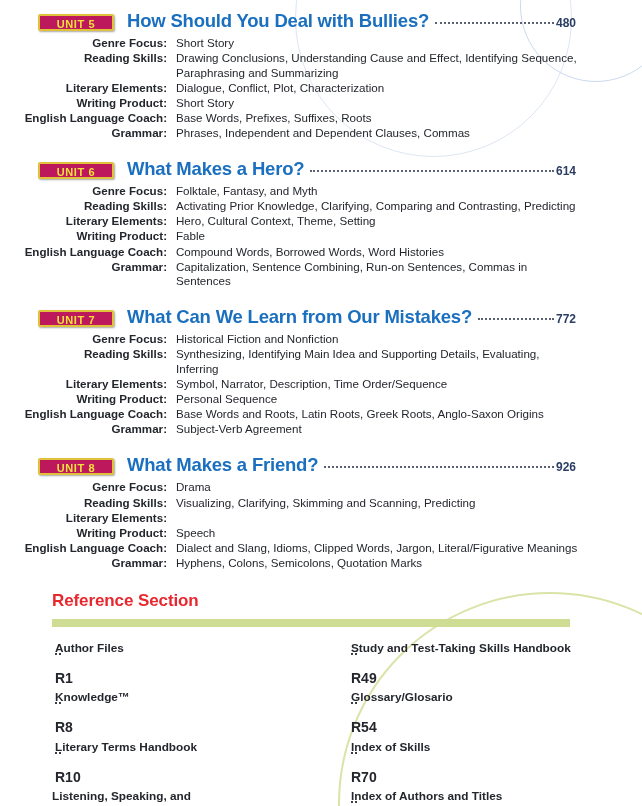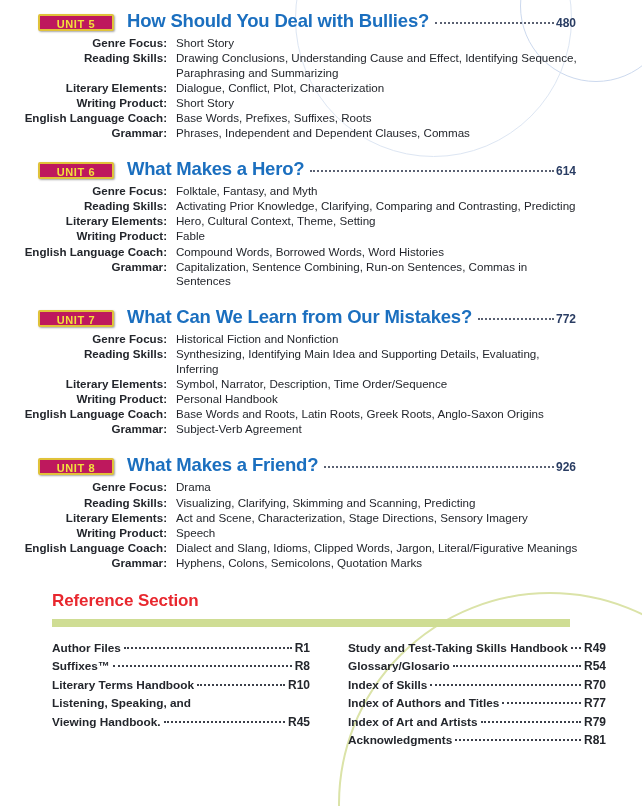--- a/index.html
+++ b/index.html
@@ -177,43 +177,45 @@
     flex: 0 0 258px;
   }
   .ref-col.right {
     margin-left: 38px;
   }
   .ref-item {
     display: flex;
     align-items: baseline;
     margin-bottom: 4.5px;
     min-height: 14px;
+    flex-direction: column;
   }
   .ref-label {
     color: #23262c;
     font-size: 11.8px;
     font-weight: bold;
     white-space: nowrap;
     font-family: "Liberation Sans", sans-serif;
   }
   .ref-leader {
     flex: 1 1 auto;
     margin: 0 3px;
     height: 1px;
     position: relative;
     top: -3px;
     border-bottom: 2px dotted #3b3f49;
     min-width: 6px;
   }
   .ref-page {
     color: #23262c;
-    font-size: 12px;
+    font-size: 14px;
     font-weight: bold;
     white-space: nowrap;
     font-family: "Liberation Sans", sans-serif;
+    margin-top: 12px;
   }
 </style>
 </head>
 <body>
 
 <div class="deco-layer">
   <div class="arc-top-mid"></div>
   <div class="arc-top-right"></div>
   <div class="arc-bottom-right"></div>
 </div>
@@ -311,21 +313,21 @@
       <div class="row">
         <div class="row-label">Reading Skills:</div>
         <div class="row-value">Synthesizing, Identifying Main Idea and Supporting Details, Evaluating, Inferring</div>
       </div>
       <div class="row">
         <div class="row-label">Literary Elements:</div>
         <div class="row-value">Symbol, Narrator, Description, Time Order/Sequence</div>
       </div>
       <div class="row">
         <div class="row-label">Writing Product:</div>
-        <div class="row-value">Personal Handbook</div>
+        <div class="row-value">Personal Sequence</div>
       </div>
       <div class="row">
         <div class="row-label">English Language Coach:</div>
         <div class="row-value">Base Words and Roots, Latin Roots, Greek Roots, Anglo-Saxon Origins</div>
       </div>
       <div class="row">
         <div class="row-label">Grammar:</div>
         <div class="row-value">Subject-Verb Agreement</div>
       </div>
     </div>
@@ -344,21 +346,20 @@
       <div class="row">
         <div class="row-label">Genre Focus:</div>
         <div class="row-value">Drama</div>
       </div>
       <div class="row">
         <div class="row-label">Reading Skills:</div>
         <div class="row-value">Visualizing, Clarifying, Skimming and Scanning, Predicting</div>
       </div>
       <div class="row">
         <div class="row-label">Literary Elements:</div>
-        <div class="row-value">Act and Scene, Characterization, Stage Directions, Sensory Imagery</div>
       </div>
       <div class="row">
         <div class="row-label">Writing Product:</div>
         <div class="row-value">Speech</div>
       </div>
       <div class="row">
         <div class="row-label">English Language Coach:</div>
         <div class="row-value">Dialect and Slang, Idioms, Clipped Words, Jargon, Literal/Figurative Meanings</div>
       </div>
       <div class="row">
@@ -373,21 +374,21 @@
     <div class="ref-bar"></div>
     <div class="ref-cols">
 
       <div class="ref-col">
         <div class="ref-item">
           <span class="ref-label">Author Files</span>
           <span class="ref-leader"></span>
           <span class="ref-page">R1</span>
         </div>
         <div class="ref-item">
-          <span class="ref-label">Suffixes™</span>
+          <span class="ref-label">Knowledge™</span>
           <span class="ref-leader"></span>
           <span class="ref-page">R8</span>
         </div>
         <div class="ref-item">
           <span class="ref-label">Literary Terms Handbook</span>
           <span class="ref-leader"></span>
           <span class="ref-page">R10</span>
         </div>
         <div class="ref-item no-leader">
           <span class="ref-label">Listening, Speaking, and</span>

